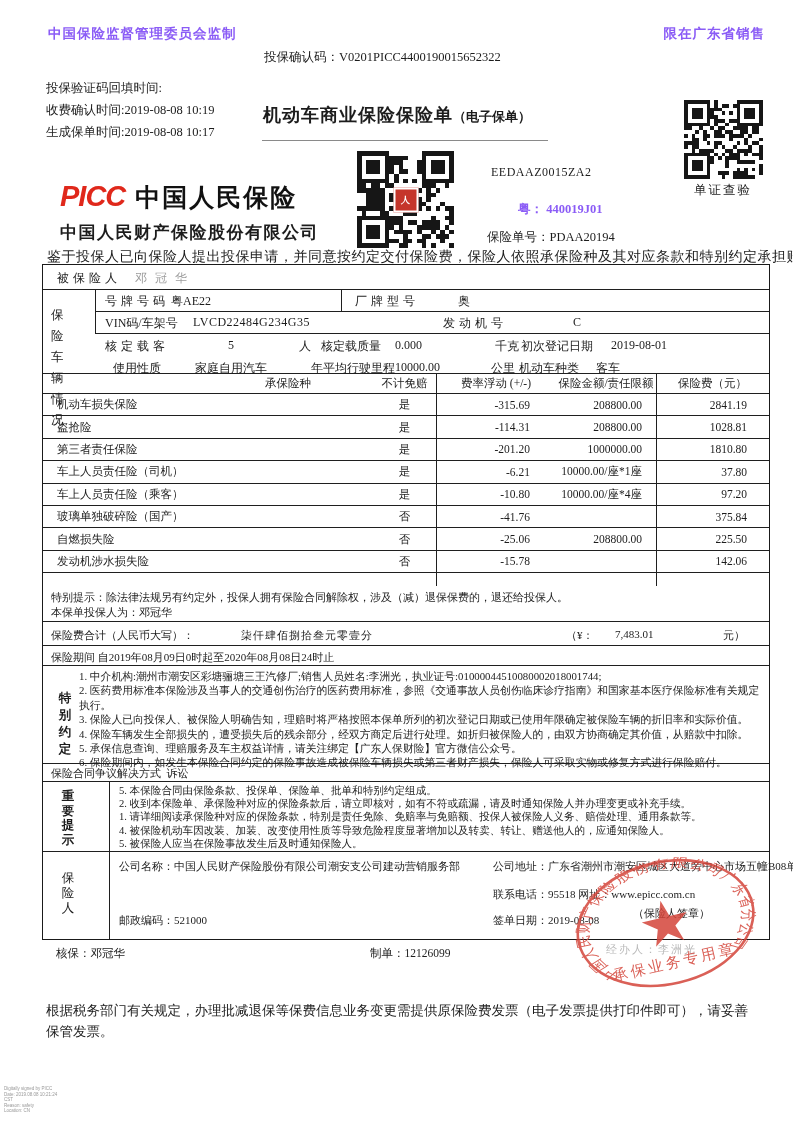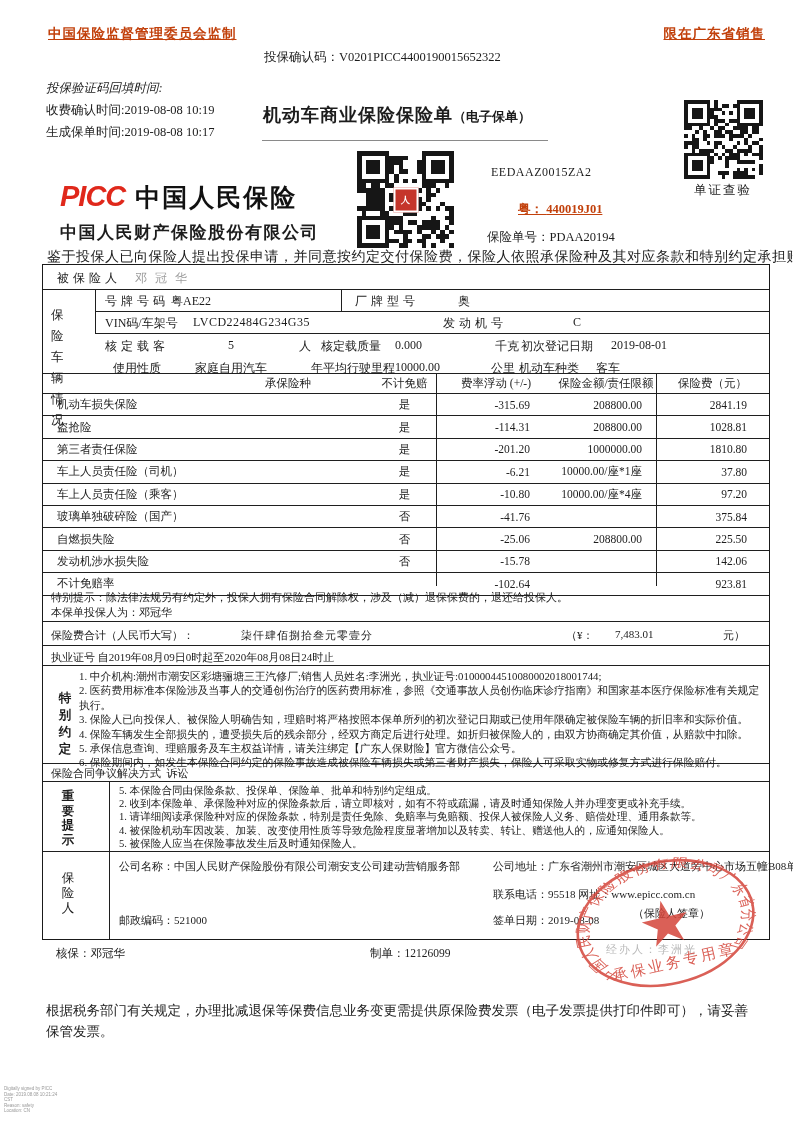--- a/index.html
+++ b/index.html
@@ -1,19 +1,19 @@
 <!DOCTYPE html>
 <html><head>
 <meta charset="utf-8">
 <style>
   html,body{margin:0;padding:0;background:#e8e8e8;}
   #page{position:relative;width:793px;height:1122px;background:#ffffff;margin:0 auto;
         font-family:"Liberation Serif","DejaVu Serif",serif;color:#1c1c1c;overflow:hidden;}
   .abs{position:absolute;white-space:nowrap;}
-  .red{color:#c2410c;text-decoration:underline;}
+  .red{color:#8b5cf6;}
   .sans{font-family:"Liberation Sans","DejaVu Sans",sans-serif;}
   .hline{position:absolute;left:0;right:0;border-top:1px solid #1f1f1f;height:0;}
   .vline{position:absolute;width:0;border-left:1px solid #1f1f1f;}
   
   .hdr-red{font-size:13.5px;font-weight:bold;letter-spacing:1px;}
   .times{font-size:12.5px;}
   .doc-title{font-size:18px;font-weight:bold;letter-spacing:1px;}
   .doc-title-suffix{font-size:13px;font-weight:bold;}
   .title-rule{position:absolute;border-top:1px solid #8a8a8a;width:286px;height:0;}
   .picc-mark{color:#e0281b;font-weight:900;font-style:italic;font-size:29px;letter-spacing:-1px;}
@@ -61,21 +61,21 @@
 
 <div id="page">
 
   <div class="abs hdr-red red" style="left:48px;top:25px;">中国保险监督管理委员会监制</div>
   <div class="abs hdr-red red" style="right:28px;top:25px;">限在广东省销售</div>
 
   <div class="abs" style="left:264px;top:49px;font-size:12.5px;">
     <span>投保确认码：</span><span>V0201PICC4400190015652322</span>
   </div>
 
-  <div class="abs times" style="left:46px;top:80px;font-style:italic;">投保验证码回填时间:</div>
+  <div class="abs times" style="left:46px;top:80px;">投保验证码回填时间:</div>
   <div class="abs times" style="left:46px;top:102px;">收费确认时间:2019-08-08 10:19</div>
   <div class="abs times" style="left:46px;top:124px;">生成保单时间:2019-08-08 10:17</div>
 
   <div class="abs sans" style="left:263px;top:103px;">
     <span class="doc-title">机动车商业保险保险单</span><span class="doc-title-suffix">（电子保单）</span>
   </div>
   <div class="title-rule" style="left:262px;top:140px;"></div>
 
   <div class="qr" id="qr-check" style="left:684px;top:100px;width:79px;height:79px;">
       <svg viewBox="0 0 21 21" shape-rendering="crispEdges" style="background:#fff">
@@ -681,45 +681,38 @@
             <div class="cov-amount">208800.00</div>
             <div class="cov-premium">225.50</div>
           </div>
           <div class="cov-row">
             <div class="cov-name">发动机涉水损失险</div>
             <div class="cov-waiver">否</div>
             <div class="cov-rate">-15.78</div>
             <div class="cov-amount"></div>
             <div class="cov-premium">142.06</div>
           </div>
-          <div class="cov-row">
-            <div class="cov-name">不计免赔率</div>
-            <div class="cov-waiver"></div>
-            <div class="cov-rate">-102.64</div>
-            <div class="cov-amount"></div>
-            <div class="cov-premium">923.81</div>
-          </div>
         </div>
       <div class="tbl-vline" style="left:393px;"></div>
       <div class="tbl-vline" style="left:613px;"></div>
     </div>
     <div class="hline" style="top:108px;"></div>
 
     <div class="abs small-txt" style="left:8px;top:325px;">特别提示：除法律法规另有约定外，投保人拥有保险合同解除权，涉及（减）退保保费的，退还给投保人。</div>
     <div class="abs small-txt" style="left:8px;top:340px;">本保单投保人为：邓冠华</div>
     <div class="hline" style="top:356px;"></div>
 
     <div class="abs small-txt" style="left:8px;top:363px;">保险费合计（人民币大写）：</div>
     <div class="abs small-txt" style="left:198px;top:363px;letter-spacing:1px;">柒仟肆佰捌拾叁元零壹分</div>
     <div class="abs small-txt" style="left:523px;top:363px;">（¥：</div>
     <div class="abs small-txt" style="left:572px;top:363px;">7,483.01</div>
     <div class="abs small-txt" style="left:680px;top:363px;">元）</div>
     <div class="hline" style="top:380px;"></div>
 
-    <div class="abs small-txt" style="left:8px;top:385px;">执业证号 自2019年08月09日0时起至2020年08月08日24时止</div>
+    <div class="abs small-txt" style="left:8px;top:385px;">保险期间 自2019年08月09日0时起至2020年08月08日24时止</div>
     <div class="hline" style="top:400px;"></div>
 
     <div class="abs sec-vertical" style="left:14px;top:425px;width:16px;font-weight:bold;line-height:17px;">特别约定</div>
     <div class="abs terms-list" style="left:36px;top:404px;width:682px;" id="special-terms-list">
         <div>1. 中介机构:潮州市潮安区彩塘骊塘三王汽修厂;销售人员姓名:李洲光，执业证号:01000044510080002018001744;</div>
         <div>2. 医药费用标准本保险涉及当事人的交通创伤治疗的医药费用标准，参照《交通事故人员创伤临床诊疗指南》和国家基本医疗保险标准有关规定执行。</div>
         <div>3. 保险人已向投保人、被保险人明确告知，理赔时将严格按照本保单所列的初次登记日期或已使用年限确定被保险车辆的折旧率和实际价值。</div>
         <div>4. 保险车辆发生全部损失的，遭受损失后的残余部分，经双方商定后进行处理。如折归被保险人的，由双方协商确定其价值，从赔款中扣除。</div>
         <div>5. 承保信息查询、理赔服务及车主权益详情，请关注绑定【广东人保财险】官方微信公众号。</div>
         <div>6. 保险期间内，如发生本保险合同约定的保险事故造成被保险车辆损失或第三者财产损失，保险人可采取实物或修复方式进行保险赔付。</div>

